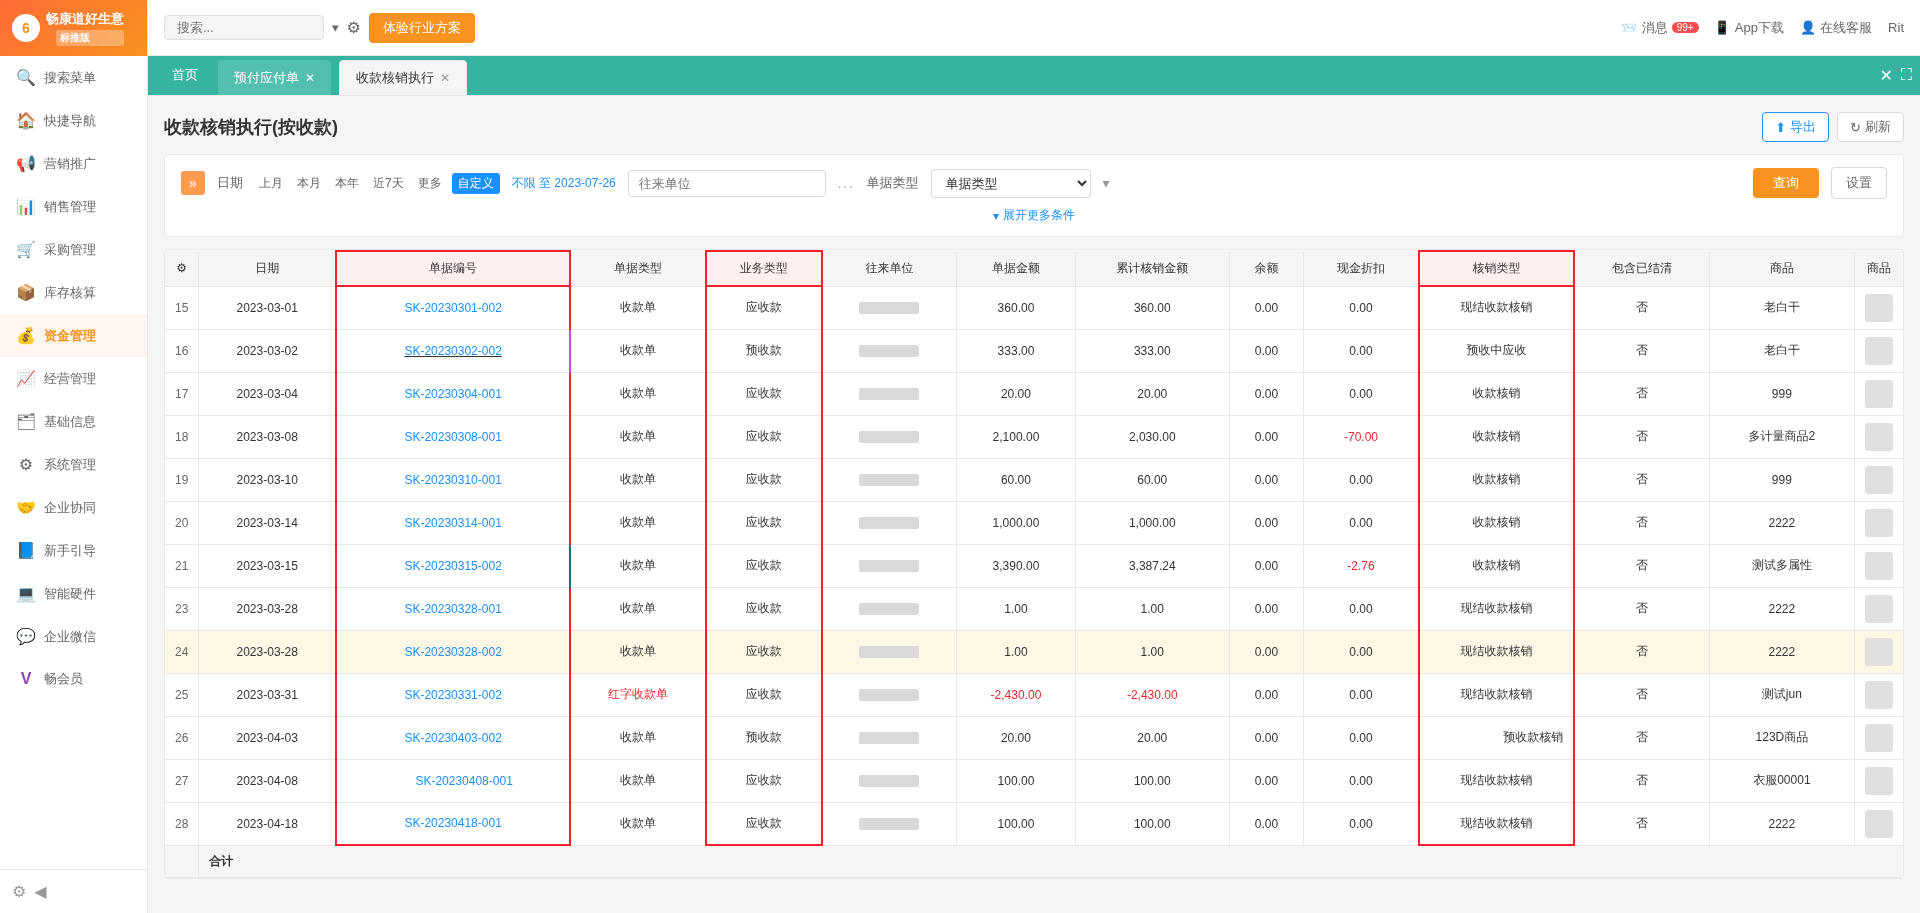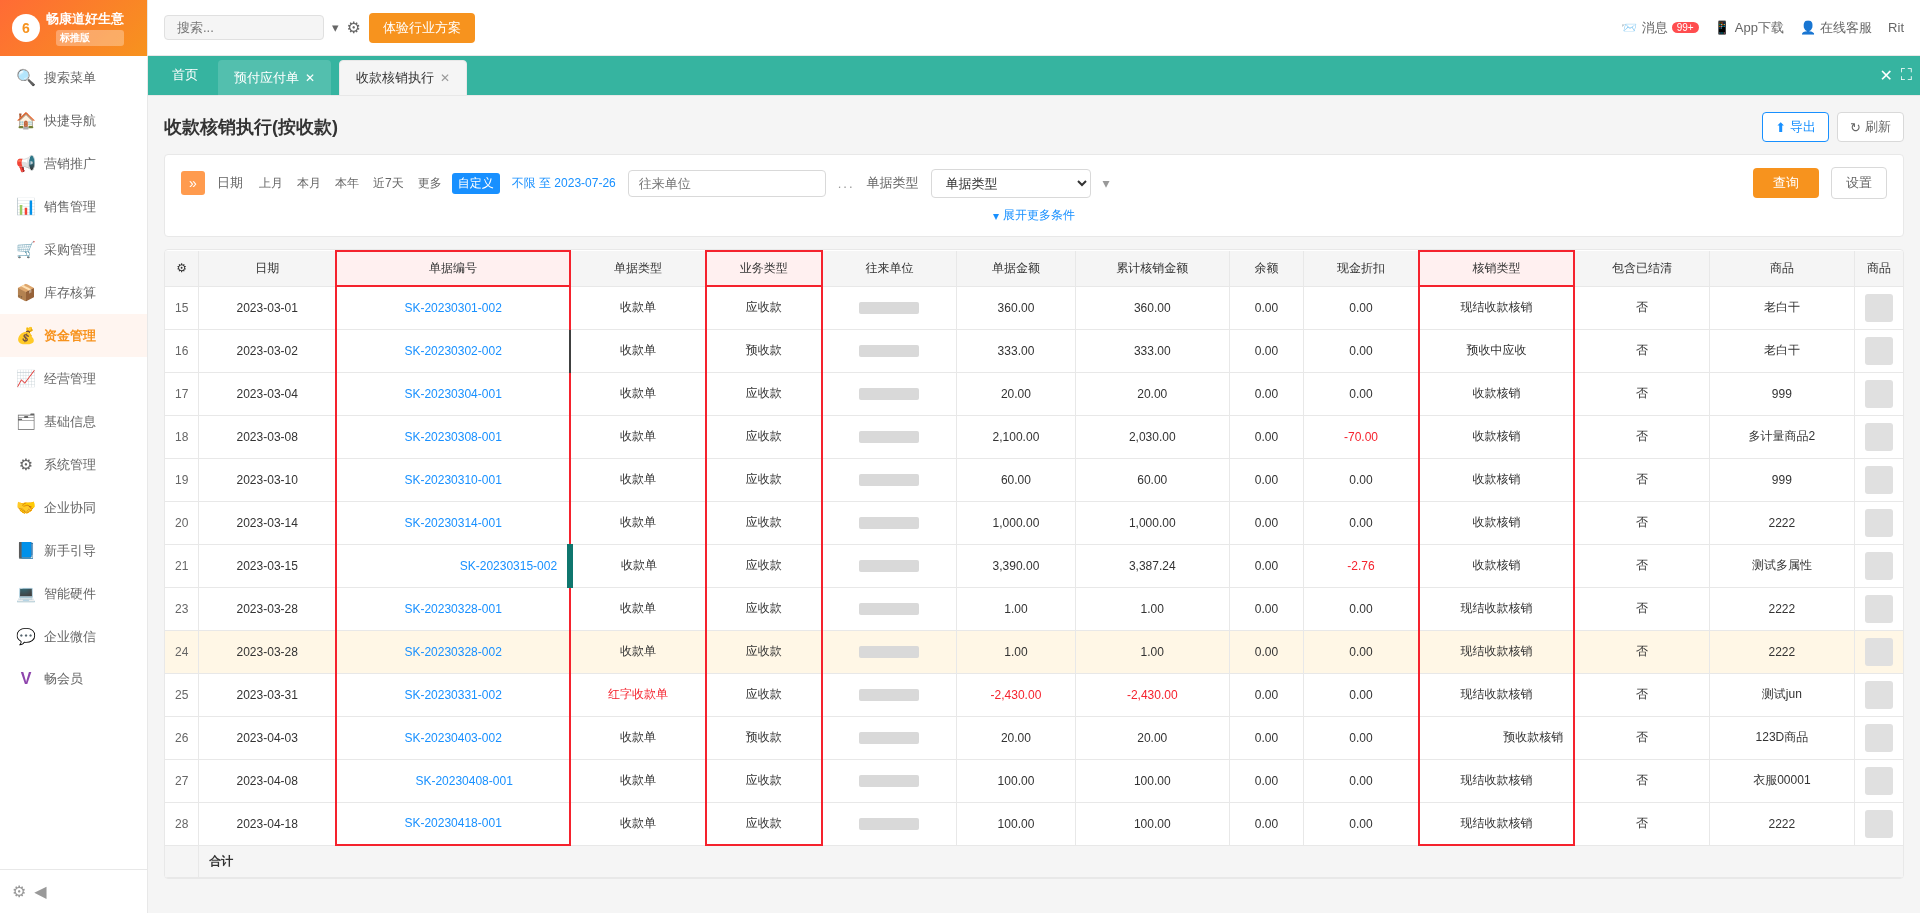--- a/index.html
+++ b/index.html
@@ -291,21 +291,21 @@
     <td style="border-left:2px solid #f5222d;border-right:2px solid #f5222d;border-top:2px solid #f5222d;">现结收款核销</td>
     <td>否</td>
     <td>老白干</td>
     <td style="width:40px;">
       <span style="display:inline-block;width:28px;height:28px;background:#e0e0e0;border-radius:3px;vertical-align:middle;"></span>
     </td>
   </tr>
             <tr>
     <td style="color:#666;">16</td>
     <td>2023-03-02</td>
-    <td style="border-left:2px solid #f5222d;border-right:2px solid #404040;"><a class="link-text">SK-20230302-002</a></td>
+    <td style="border-left:2px solid #f5222d;border-right:2px solid #d946ef;text-decoration:underline;"><a class="link-text">SK-20230302-002</a></td>
     <td style="">收款单</td>
     <td style="border-left:2px solid #f5222d;border-right:2px solid #f5222d;">预收款</td>
     <td><span style="display:inline-block;width:60px;height:12px;background:#d9d9d9;border-radius:2px;vertical-align:middle;"></span></td>
     <td style="">333.00</td>
     <td style="">333.00</td>
     <td>0.00</td>
     <td style="">0.00</td>
     <td style="border-left:2px solid #f5222d;border-right:2px solid #f5222d;">预收中应收</td>
     <td>否</td>
     <td>老白干</td>
@@ -381,21 +381,21 @@
     <td style="border-left:2px solid #f5222d;border-right:2px solid #f5222d;">收款核销</td>
     <td>否</td>
     <td>2222</td>
     <td style="width:40px;">
       <span style="display:inline-block;width:28px;height:28px;background:#e0e0e0;border-radius:3px;vertical-align:middle;"></span>
     </td>
   </tr>
             <tr>
     <td style="color:#666;">21</td>
     <td>2023-03-15</td>
-    <td style="border-left:2px solid #f5222d;border-right:6px solid #0f766e;text-align:right;"><a class="link-text">SK-20230315-002</a></td>
+    <td style="border-left:2px solid #f5222d;border-right:2px solid #0f766e;"><a class="link-text">SK-20230315-002</a></td>
     <td style="">收款单</td>
     <td style="border-left:2px solid #f5222d;border-right:2px solid #f5222d;">应收款</td>
     <td><span style="display:inline-block;width:60px;height:12px;background:#d9d9d9;border-radius:2px;vertical-align:middle;"></span></td>
     <td style="">3,390.00</td>
     <td style="">3,387.24</td>
     <td>0.00</td>
     <td style="color:#f5222d;">-2.76</td>
     <td style="border-left:2px solid #f5222d;border-right:2px solid #f5222d;">收款核销</td>
     <td>否</td>
     <td>测试多属性</td>

